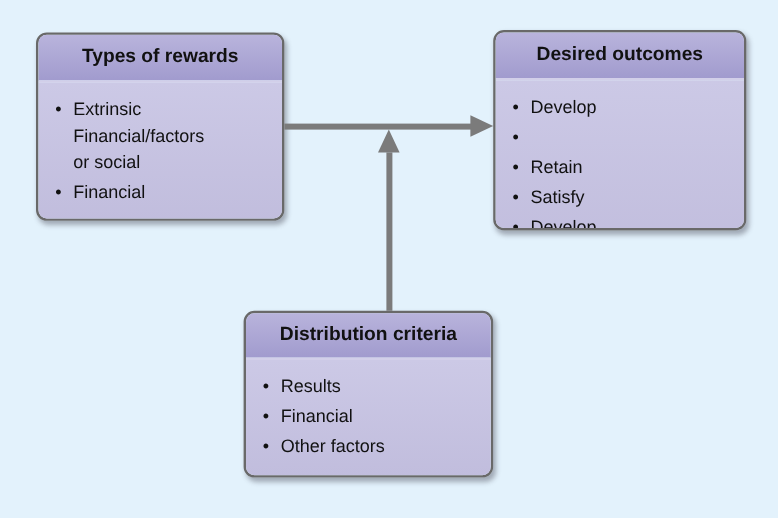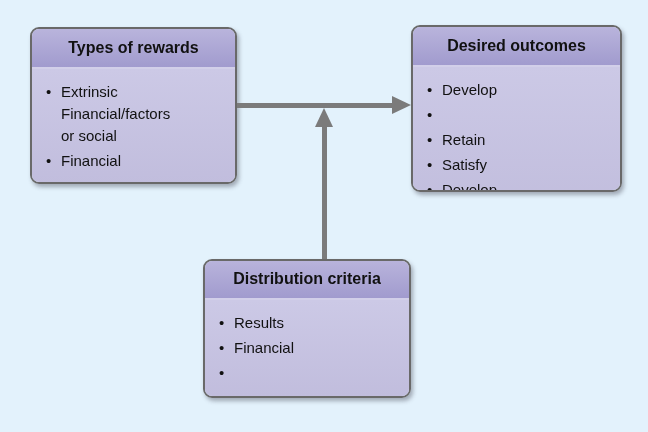--- a/index.html
+++ b/index.html
@@ -125,20 +125,21 @@
       <div class="bullet-item">
         <span class="dot">•</span>
         <span class="txt">Results</span>
       </div>
       <div class="bullet-item">
         <span class="dot">•</span>
         <span class="txt">Financial</span>
       </div>
       <div class="bullet-item">
         <span class="dot">•</span>
+        <span class="txt">Other factors</span>
       </div>
     </div>
   </div>
 
   <div class="h-shaft"></div>
   <div class="h-head"></div>
 
   <div class="v-shaft"></div>
   <div class="v-head"></div>
 

